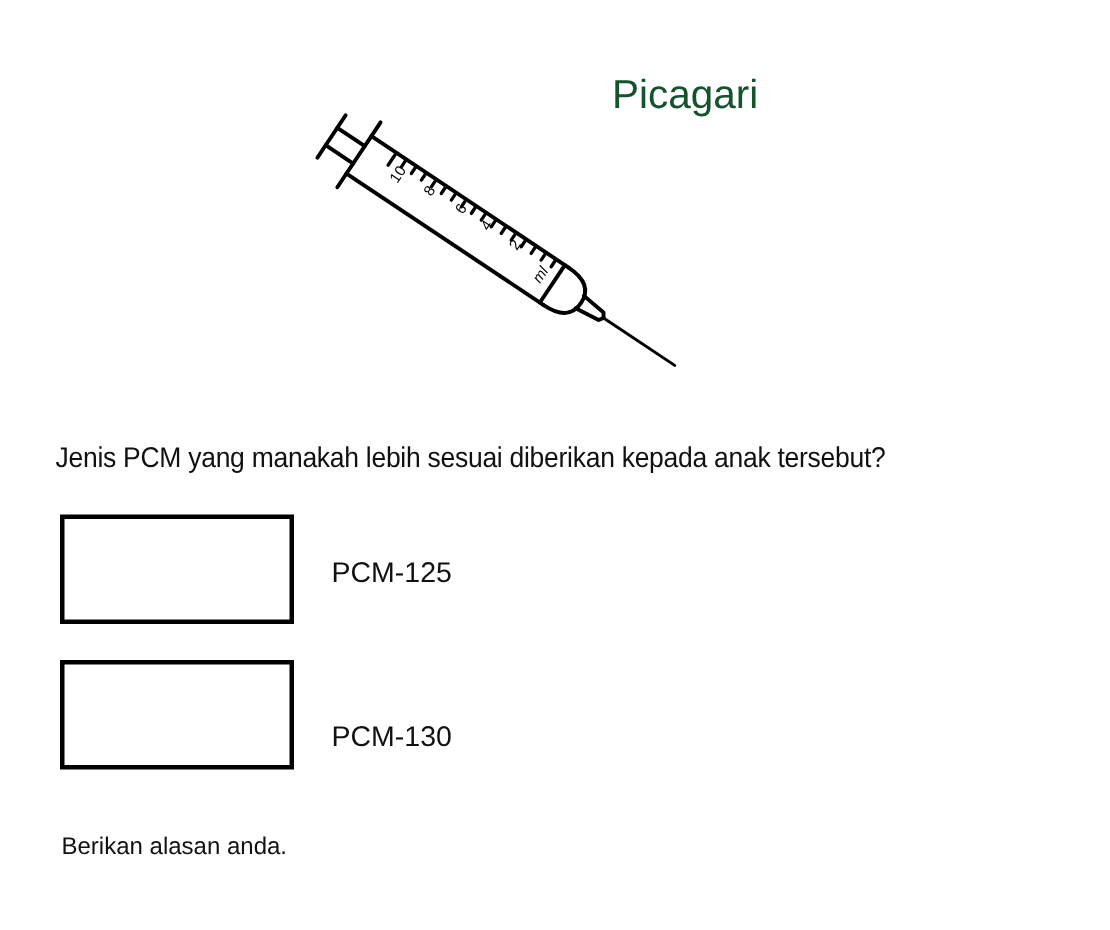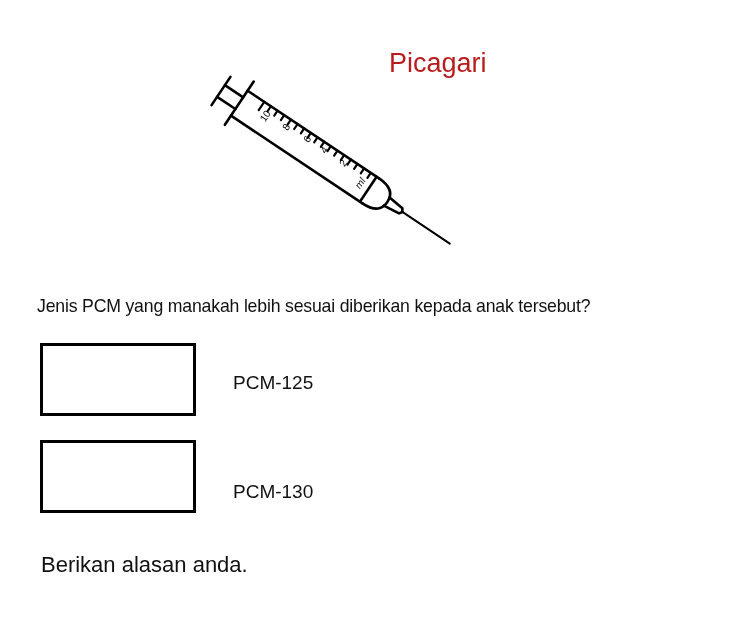--- a/index.html
+++ b/index.html
@@ -22,25 +22,25 @@
       width: 280px;
       height: 210px;
     }
     .syringe-wrap svg {
       width: 280px;
       height: 210px;
       display: block;
     }
     .figure-title {
       position: absolute;
-      left: 389px;
+      left: 408px;
       top: 47px;
       font-size: 27px;
       line-height: 32px;
-      color: #b91c1c;
+      color: #14532d;
       white-space: nowrap;
     }
     .question {
       position: absolute;
       left: 37px;
       top: 294px;
       font-size: 19px;
       line-height: 24px;
       white-space: nowrap;
       letter-spacing: -0.2px;
@@ -54,32 +54,32 @@
       height: 67px;
       border: 3px solid #000000;
       background: #ffffff;
       box-sizing: content-box;
       cursor: pointer;
     }
     .option-box.opt1 { top: 343px; }
     .option-box.opt2 { top: 440px; }
     .option-label {
       position: absolute;
-      left: 233px;
+      left: 221px;
       font-size: 19px;
       line-height: 24px;
       white-space: nowrap;
     }
     .option-label.opt1 { top: 371px; }
     .option-label.opt2 { top: 480px; }
     .reason-prompt {
       position: absolute;
       left: 41px;
       top: 554px;
-      font-size: 22px;
+      font-size: 16px;
       line-height: 22px;
       white-space: nowrap;
     }
   </style>
 </head>
 <body>
 
 <div class="syringe-wrap">
   <svg viewBox="190 55 280 210" xmlns="http://www.w3.org/2000/svg">
 

